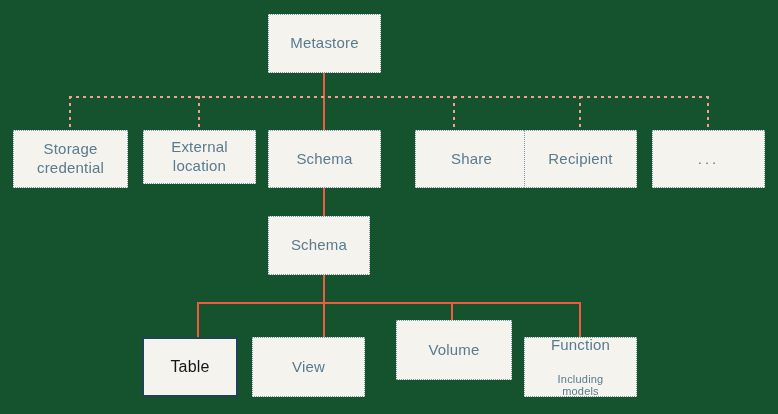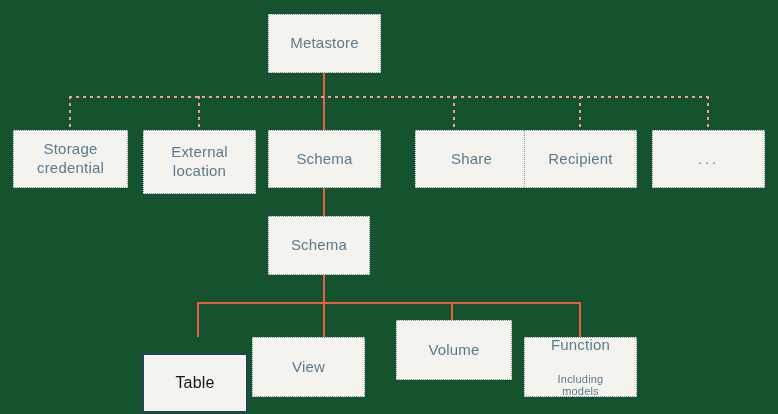--- a/index.html
+++ b/index.html
@@ -35,27 +35,27 @@
   .node.highlight{
     border:2px solid #1d4354;
     color:#161616;
     font-size:16px;
   }
   .node.ellipsis{letter-spacing:3px;font-size:15px;}
 
   
   .pos-metastore{left:268px;top:14px;width:113px;height:59px;}
   .pos-storage-credential{left:13px;top:130px;width:115px;height:58px;}
-  .pos-external-location{left:143px;top:130px;width:113px;height:64px;}
+  .pos-external-location{left:143px;top:130px;width:113px;height:54px;}
   .pos-catalog{left:268px;top:130px;width:113px;height:58px;}
   .pos-share{left:398px;top:130px;width:113px;height:58px;margin-left:17px;}
   .pos-recipient{left:524px;top:130px;width:113px;height:58px;}
   .pos-more{left:652px;top:130px;width:113px;height:58px;}
   .pos-schema{left:268px;top:216px;width:102px;height:59px;}
-  .pos-table{left:142px;top:337px;width:106px;height:60px;margin-top:16px;}
+  .pos-table{left:142px;top:337px;width:96px;height:60px;}
   .pos-view{left:252px;top:337px;width:113px;height:60px;}
   .pos-volume{left:396px;top:320px;width:116px;height:60px;}
   .pos-function{left:524px;top:337px;width:113px;height:60px;}
 
   
   .solid-v{position:absolute;width:2px;background:#ee5b41;}
   .solid-h{position:absolute;height:2px;background:#ee5b41;}
   .dot-h{
     position:absolute;height:2px;
     background:repeating-linear-gradient(90deg,#f3a091 0 3px,transparent 3px 7px);

